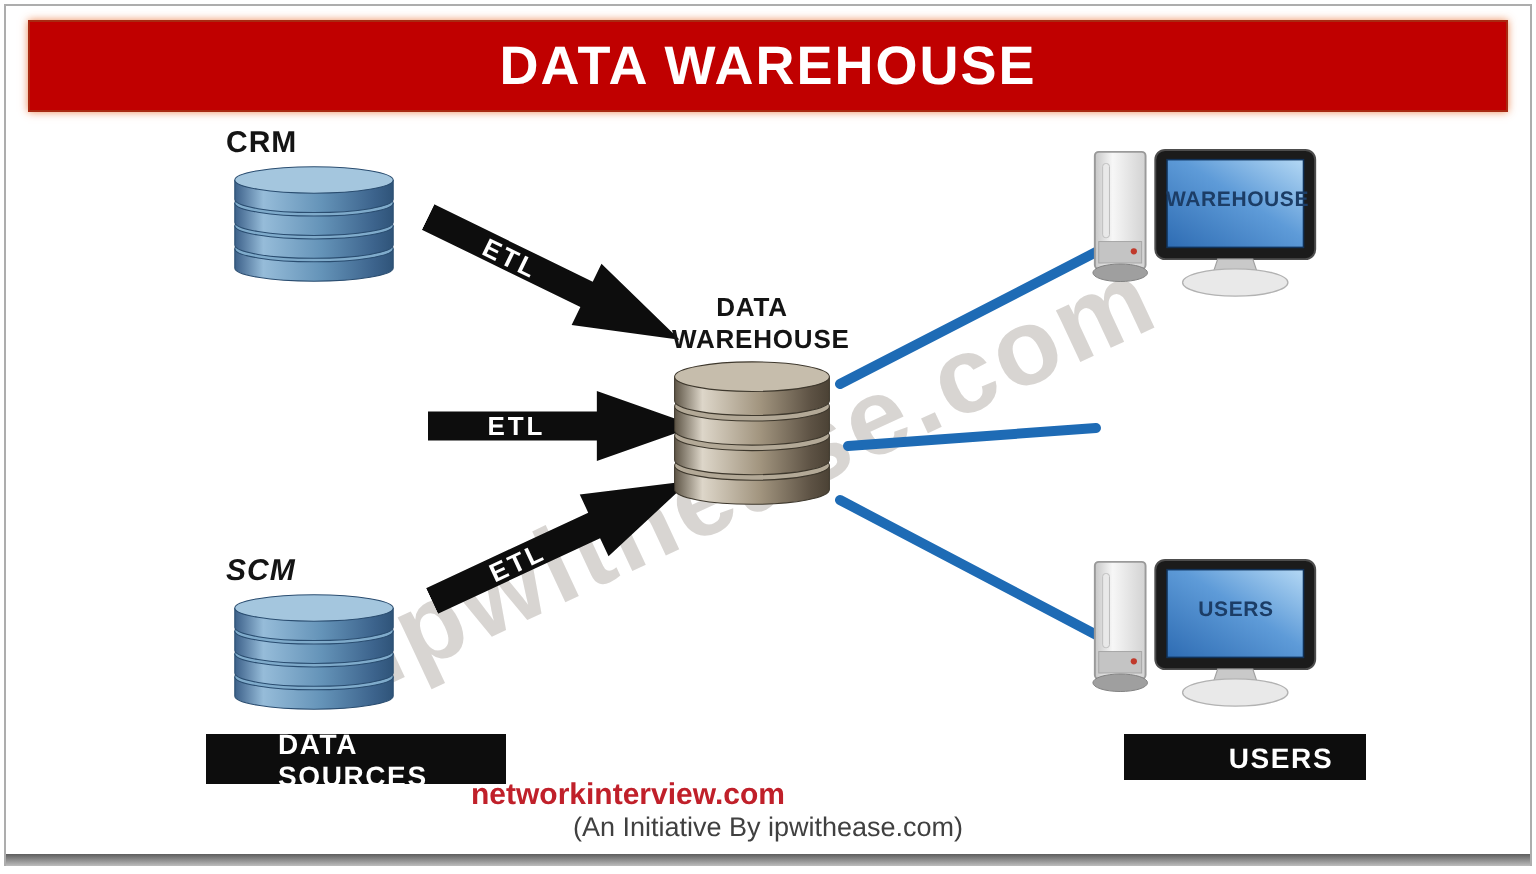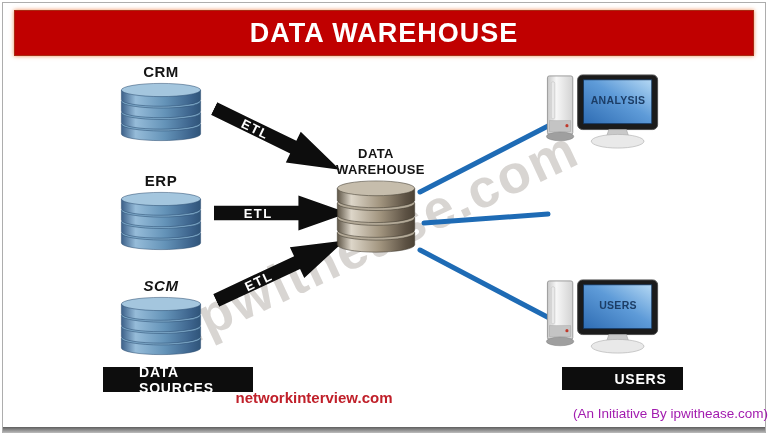--- a/index.html
+++ b/index.html
@@ -22,21 +22,21 @@
     display:flex; align-items:center; justify-content:center;
     color:#ffffff; font-size:27px; font-weight:bold; letter-spacing:1px;
     z-index:5; box-sizing:border-box;
   }
   .watermark {
     position:absolute; left:130px; top:205px; width:500px; height:64px;
     transform:rotate(-25deg); color:rgba(168,162,155,0.45);
     font-size:54px; font-weight:bold; text-align:center; letter-spacing:2px;
     z-index:1; white-space:nowrap;
   }
-  .db-group { position:absolute; width:96px; text-align:center; z-index:4; }
+  .db-group { position:absolute; width:96px; z-index:4; }
   .db-label { font-size:15px; font-weight:bold; color:#141414; letter-spacing:0.5px; margin-bottom:2px; }
   .wh-group { position:absolute; left:330px; top:146px; width:92px; text-align:center; z-index:4; }
   .wh-label { font-size:13px; font-weight:bold; color:#141414; line-height:1.2; letter-spacing:0.4px; margin:0 auto 3px auto; width:80px; }
   .lines-svg { position:absolute; left:0; top:0; z-index:2; }
   .arrow { position:absolute; z-index:3; }
   .arrow-shape {
     position:absolute; inset:0; background:var(--black,#0a0a0a);
     clip-path:polygon(0 31%, 63% 31%, 63% 4%, 100% 50%, 63% 96%, 63% 69%, 0 69%);
   }
   .arrow-label {
@@ -51,22 +51,22 @@
   .black-box {
     position:absolute; background:var(--black,#0d0d0d); color:#ffffff;
     font-size:14px; font-weight:bold; letter-spacing:0.8px;
     display:flex; align-items:center; justify-content:center; z-index:4;padding-left:36px;
   }
   .footer-site {
     position:absolute; left:0; top:389px; width:628px; text-align:center;
     color:var(--footer-red,#c0202a); font-size:15px; font-weight:bold; z-index:5;
   }
   .footer-sub {
-    position:absolute; left:0; top:406px; width:768px; text-align:right;
-    color:#a21caf; font-size:13.5px; z-index:5;
+    position:absolute; left:0; top:406px; width:768px; text-align:center;
+    color:#404040; font-size:13.5px; z-index:5;
   }
 </style>
 </head>
 <body>
 
 <div class="canvas">
 
   <svg width="0" height="0" style="position:absolute" aria-hidden="true">
     <defs>
       <linearGradient id="dbside" x1="0" y1="0" x2="1" y2="0">
@@ -115,33 +115,20 @@
       <ellipse cx="50" cy="48" rx="45" ry="7.5" fill="#7fabcb" stroke="#2a4d70" stroke-width="0.6"></ellipse>
       <path d="M5 35 v11 a45 7.5 0 0 0 90 0 v-11" fill="url(#dbside)" stroke="#2a4d70" stroke-width="0.6"></path>
       <ellipse cx="50" cy="35" rx="45" ry="7.5" fill="#7fabcb" stroke="#2a4d70" stroke-width="0.6"></ellipse>
       <path d="M5 22 v11 a45 7.5 0 0 0 90 0 v-11" fill="url(#dbside)" stroke="#2a4d70" stroke-width="0.6"></path>
       <ellipse cx="50" cy="22" rx="45" ry="7.5" fill="#7fabcb" stroke="#2a4d70" stroke-width="0.6"></ellipse>
       <path d="M5 9 v11 a45 7.5 0 0 0 90 0 v-11" fill="url(#dbside)" stroke="#2a4d70" stroke-width="0.6"></path>
       <ellipse cx="50" cy="9" rx="45" ry="7.5" fill="#a4c6de" stroke="#2a4d70" stroke-width="0.6"></ellipse>
     </svg>
   </div>
 
-  <div class="db-group" style="left:113px; top:172px;">
-    <div class="db-label">ERP</div>
-    <svg viewBox="0 0 100 68" width="88" height="60">
-      <path d="M5 48 v11 a45 7.5 0 0 0 90 0 v-11" fill="url(#dbside)" stroke="#2a4d70" stroke-width="0.6"></path>
-      <ellipse cx="50" cy="48" rx="45" ry="7.5" fill="#7fabcb" stroke="#2a4d70" stroke-width="0.6"></ellipse>
-      <path d="M5 35 v11 a45 7.5 0 0 0 90 0 v-11" fill="url(#dbside)" stroke="#2a4d70" stroke-width="0.6"></path>
-      <ellipse cx="50" cy="35" rx="45" ry="7.5" fill="#7fabcb" stroke="#2a4d70" stroke-width="0.6"></ellipse>
-      <path d="M5 22 v11 a45 7.5 0 0 0 90 0 v-11" fill="url(#dbside)" stroke="#2a4d70" stroke-width="0.6"></path>
-      <ellipse cx="50" cy="22" rx="45" ry="7.5" fill="#7fabcb" stroke="#2a4d70" stroke-width="0.6"></ellipse>
-      <path d="M5 9 v11 a45 7.5 0 0 0 90 0 v-11" fill="url(#dbside)" stroke="#2a4d70" stroke-width="0.6"></path>
-      <ellipse cx="50" cy="9" rx="45" ry="7.5" fill="#a4c6de" stroke="#2a4d70" stroke-width="0.6"></ellipse>
-    </svg>
-  </div>
 
   <div class="db-group" style="left:113px; top:277px;font-style:italic;">
     <div class="db-label">SCM</div>
     <svg viewBox="0 0 100 68" width="88" height="60">
       <path d="M5 48 v11 a45 7.5 0 0 0 90 0 v-11" fill="url(#dbside)" stroke="#2a4d70" stroke-width="0.6"></path>
       <ellipse cx="50" cy="48" rx="45" ry="7.5" fill="#7fabcb" stroke="#2a4d70" stroke-width="0.6"></ellipse>
       <path d="M5 35 v11 a45 7.5 0 0 0 90 0 v-11" fill="url(#dbside)" stroke="#2a4d70" stroke-width="0.6"></path>
       <ellipse cx="50" cy="35" rx="45" ry="7.5" fill="#7fabcb" stroke="#2a4d70" stroke-width="0.6"></ellipse>
       <path d="M5 22 v11 a45 7.5 0 0 0 90 0 v-11" fill="url(#dbside)" stroke="#2a4d70" stroke-width="0.6"></path>
       <ellipse cx="50" cy="22" rx="45" ry="7.5" fill="#7fabcb" stroke="#2a4d70" stroke-width="0.6"></ellipse>
@@ -182,21 +169,21 @@
       <rect x="3" y="3" width="26" height="60" rx="2" fill="url(#towergrad)" stroke="#9a9a9a"></rect>
       <rect x="7" y="9" width="3.5" height="38" rx="1.5" fill="#e9e9e9" stroke="#bdbdbd" stroke-width="0.5"></rect>
       <rect x="5" y="49" width="22" height="11" fill="#c4c4c4" stroke="#a5a5a5" stroke-width="0.5"></rect>
       <circle cx="23" cy="54" r="1.6" fill="#c0392b"></circle>
       <ellipse cx="16" cy="65" rx="14" ry="4.5" fill="#9f9f9f" stroke="#808080" stroke-width="0.5"></ellipse>
       <rect x="34" y="2" width="82" height="56" rx="5" fill="#1b1b1b" stroke="#4d4d4d"></rect>
       <rect x="40" y="7" width="70" height="45" fill="url(#scrgrad)" stroke="#10325a" stroke-width="0.8"></rect>
       <polygon points="66,58 84,58 87,67 63,67" fill="#c9c9c9" stroke="#a0a0a0" stroke-width="0.6"></polygon>
       <ellipse cx="75" cy="70" rx="27" ry="7" fill="#e9e9e9" stroke="#b2b2b2" stroke-width="0.7"></ellipse>
     </svg>
-    <div class="screen-label">ANALYSIS</div>
+    <div class="screen-label">WAREHOUSE</div>
   </div>
 
 
   <div class="pc-group" style="top:278px;">
     <svg viewBox="0 0 120 80" width="118" height="78">
       <rect x="3" y="3" width="26" height="60" rx="2" fill="url(#towergrad)" stroke="#9a9a9a"></rect>
       <rect x="7" y="9" width="3.5" height="38" rx="1.5" fill="#e9e9e9" stroke="#bdbdbd" stroke-width="0.5"></rect>
       <rect x="5" y="49" width="22" height="11" fill="#c4c4c4" stroke="#a5a5a5" stroke-width="0.5"></rect>
       <circle cx="23" cy="54" r="1.6" fill="#c0392b"></circle>
       <ellipse cx="16" cy="65" rx="14" ry="4.5" fill="#9f9f9f" stroke="#808080" stroke-width="0.5"></ellipse>

